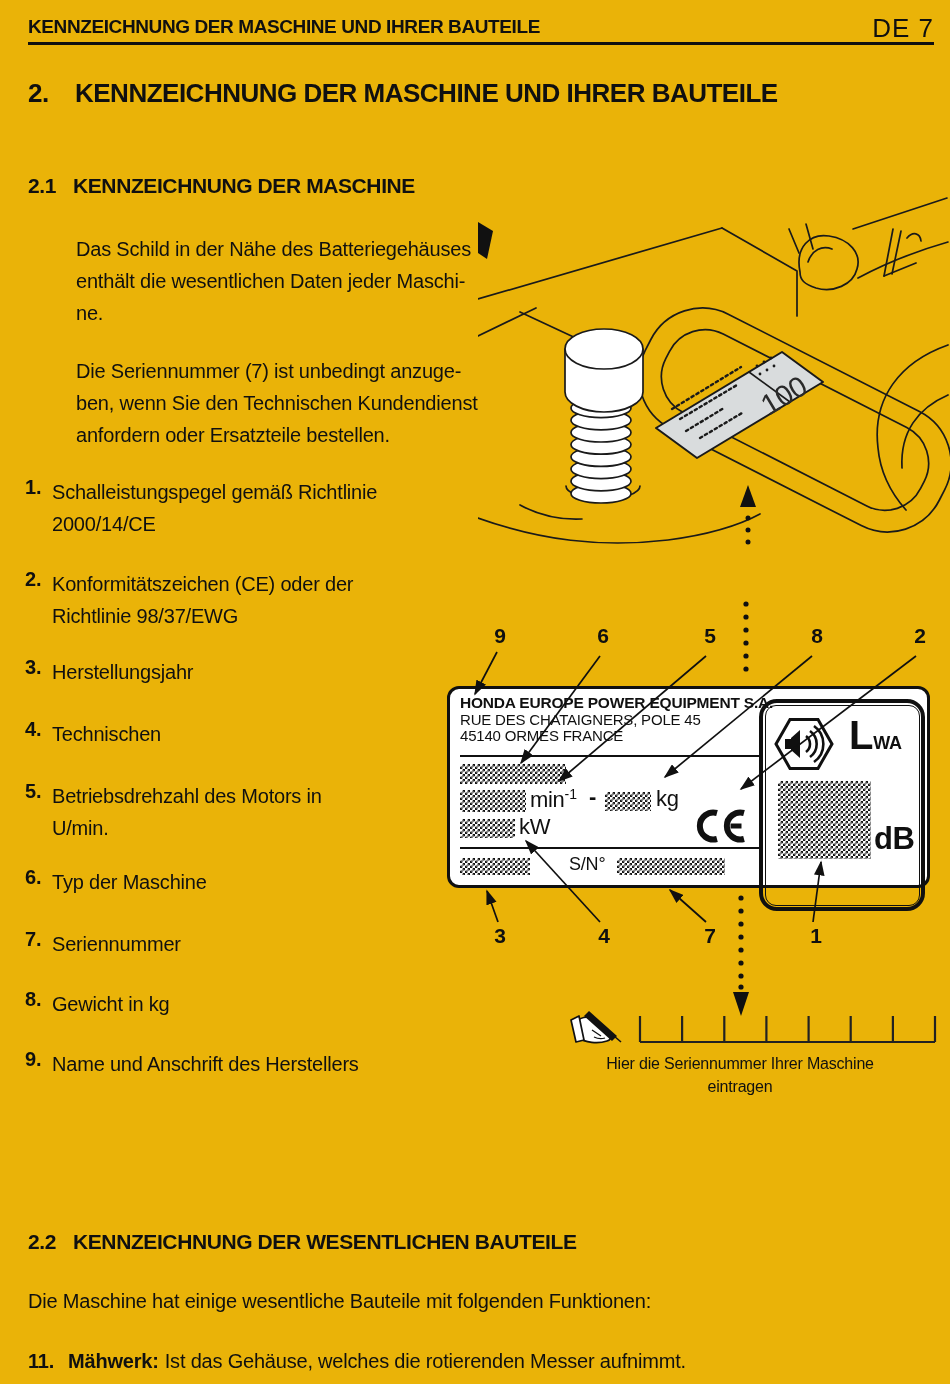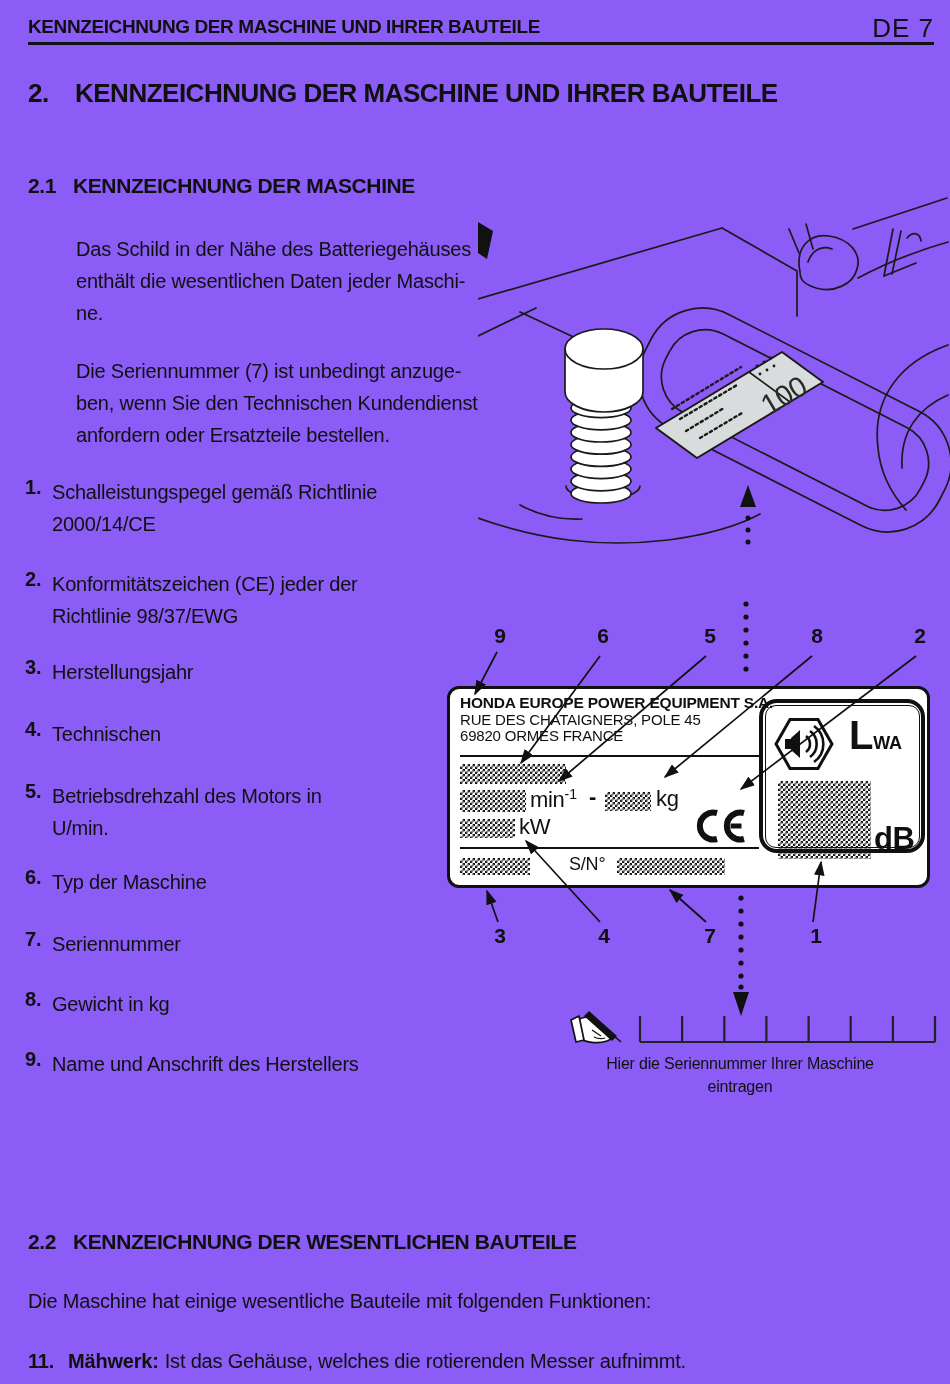--- a/index.html
+++ b/index.html
@@ -1,16 +1,16 @@
 <!DOCTYPE html>
 <html><head>
 <meta charset="utf-8">
 <style>
   html,body{margin:0;padding:0;background:#e8e8e8;}
-  .page{position:relative;width:950px;height:1384px;background:#8b5cf6;overflow:hidden;
+  .page{position:relative;width:950px;height:1384px;background:#eab308;overflow:hidden;
         font-family:"Liberation Sans","DejaVu Sans",sans-serif;color:#101010;letter-spacing:-0.2px;}
   .abs{position:absolute;}
   
   .hdr-left{left:28px;top:16px;font-size:19px;font-weight:bold;letter-spacing:-0.4px;}
   .hdr-right{right:16px;top:13px;font-size:26px;letter-spacing:1px;}
   .hdr-rule{left:28px;top:42px;width:906px;height:3px;background:#101010;}
   
   .h1{top:78px;font-size:26px;font-weight:bold;letter-spacing:-0.5px;}
   .h1-num{left:28px;}
   .h1-text{left:75px;}
@@ -29,21 +29,21 @@
   .plate .company{left:10px;top:6px;font-size:15px;line-height:16.5px;letter-spacing:-0.2px;white-space:nowrap;}
   .plate .company .c1{font-weight:bold;font-size:15.5px;}
   .pl-divider{left:10px;height:2px;width:299px;background:#101010;}
   .hx{background-image:
       linear-gradient(45deg,#141414 26%,transparent 26%,transparent 74%,#141414 74%),
       linear-gradient(45deg,#141414 26%,transparent 26%,transparent 74%,#141414 74%);
       background-size:5px 5px;background-position:0 0,2.5px 2.5px;}
   .pl-unit{font-size:22px;letter-spacing:-0.3px;}
   .pl-sup{font-size:14px;vertical-align:8px;letter-spacing:0;}
   .pl-sn{font-size:18px;}
-  .lwa-panel{left:309px;top:10px;width:166px;height:154px;border:4.5px solid #101010;border-radius:18px;box-sizing:border-box;}
+  .lwa-panel{left:309px;top:10px;width:166px;height:212px;border:4.5px solid #101010;border-radius:18px;box-sizing:border-box;}
   .lwa-inner{position:absolute;inset:1.5px;border:1.5px solid #101010;border-radius:11px;}
   .lwa-l{font-size:40px;font-weight:bold;line-height:40px;}
   .lwa-sub{font-size:18px;font-weight:bold;}
   .lwa-db{font-size:31px;font-weight:bold;letter-spacing:-0.5px;}
   
   .callout{width:32px;text-align:center;font-size:21px;font-weight:bold;z-index:6;}
   
   .caption{left:530px;top:1052px;width:420px;text-align:center;font-size:16px;line-height:23px;z-index:6;}
   
   .overlay{left:440px;top:590px;z-index:5;pointer-events:none;}
@@ -83,21 +83,21 @@
   <div class="li" style="top:476px;">
     <span class="li-num">1.</span>
     <div class="li-lines">
       <div>Schalleistungspegel gemäß Richtlinie</div>
       <div>2000/14/CE</div>
     </div>
   </div>
   <div class="li" style="top:568px;">
     <span class="li-num">2.</span>
     <div class="li-lines">
-      <div>Konformitätszeichen (CE) jeder der</div>
+      <div>Konformitätszeichen (CE) oder der</div>
       <div>Richtlinie 98/37/EWG</div>
     </div>
   </div>
   <div class="li" style="top:656px;">
     <span class="li-num">3.</span>
     <div class="li-lines">
         <div>Herstellungsjahr</div>
       </div>
   </div>
   <div class="li" style="top:718px;">
@@ -207,21 +207,21 @@
         <circle cx="748" cy="530" r="2.5" fill="#111" stroke="none"></circle>
         <circle cx="748" cy="542" r="2.5" fill="#111" stroke="none"></circle>
       </g>
     </g>
   </svg>
 
   <div class="abs plate">
     <div class="abs company">
       <div class="c1">HONDA EUROPE POWER EQUIPMENT S.A.</div>
       <div>RUE DES CHATAIGNERS, POLE 45</div>
-      <div>69820 ORMES FRANCE</div>
+      <div>45140 ORMES FRANCE</div>
     </div>
     <div class="abs pl-divider" style="top:66px;"></div>
 
     <div class="abs hx" style="left:10px;top:75px;width:106px;height:20px;"></div>
 
     <div class="abs hx" style="left:10px;top:101px;width:66px;height:22px;"></div>
     <div class="abs pl-unit" style="left:80px;top:97px;"><span>min</span><span class="pl-sup">-1</span></div>
     <div class="abs pl-unit" style="left:139px;top:95px;font-weight:bold;">-</div>
     <div class="abs hx" style="left:155px;top:103px;width:46px;height:19px;"></div>
     <div class="abs pl-unit" style="left:206px;top:97px;">kg</div>

